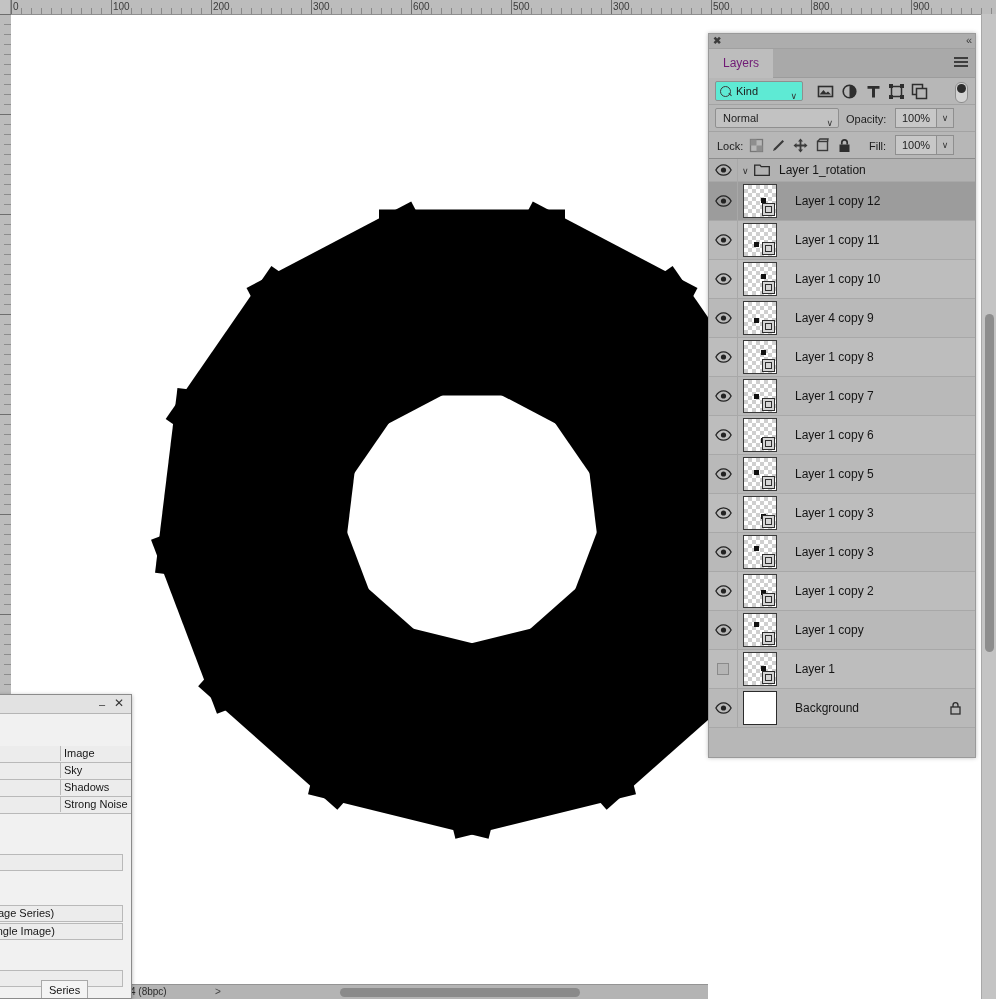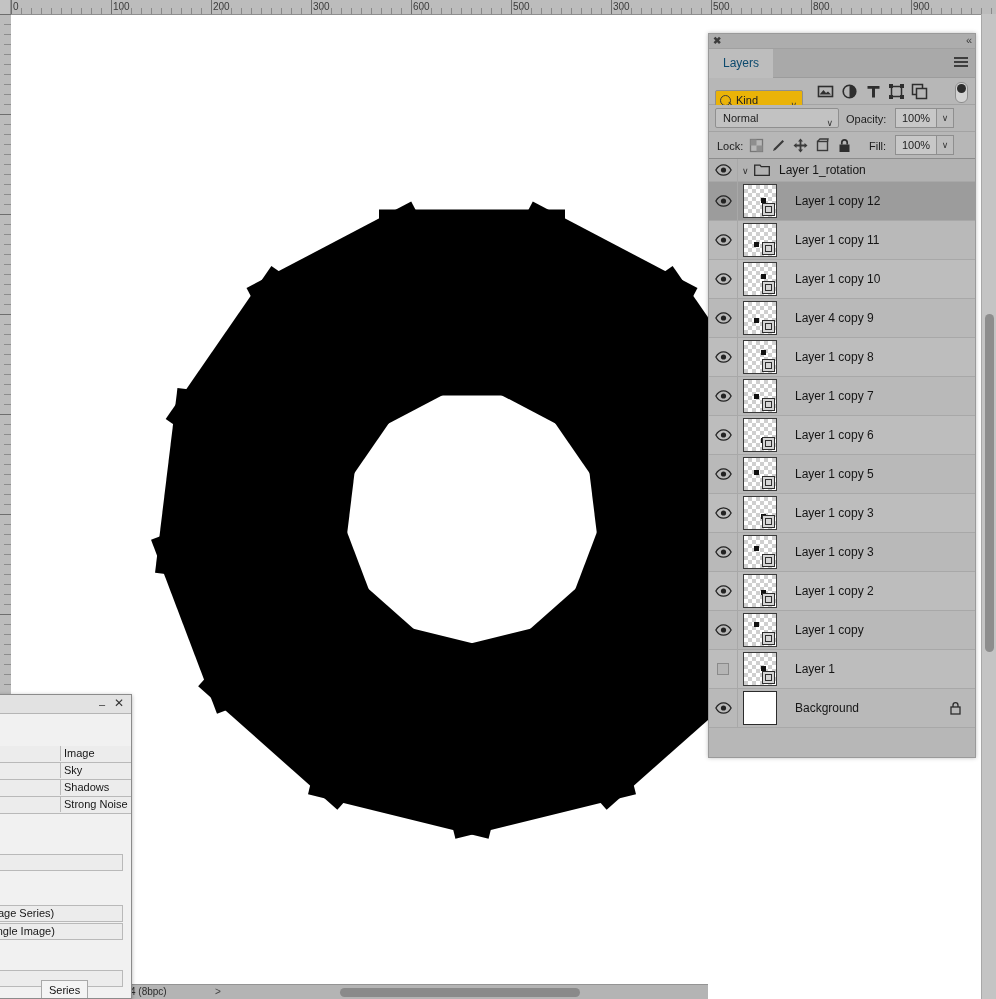--- a/index.html
+++ b/index.html
@@ -75,35 +75,35 @@
   .panel-collapse {
     position:absolute; right:4px; top:0px; font-size:11px; color:#3c3c3c;
     line-height:13px; cursor:pointer; letter-spacing:-1px;
   }
   .tabstrip {
     position:relative; height:29px; background:#a9a9a9;
     border-bottom:1px solid #9c9c9c; box-sizing:border-box;
   }
   .tab {
     position:absolute; left:0; top:0; height:29px; padding:0 14px;
-    background:#bdbdbd; color:#0c4a6e; font-size:12px; line-height:29px;
+    background:#bdbdbd; color:#701a75; font-size:12px; line-height:29px;
     cursor:pointer; box-sizing:border-box;
   }
   .panel-menu {
     position:absolute; right:7px; top:8px; width:14px; height:11px; cursor:pointer;
   }
   .panel-menu i { display:block; height:2px; background:#3e3e3e; margin-bottom:2px; }
 
   .filter-row {
     position:relative; height:27px; background:#b7b7b7;
     border-bottom:1px solid #a3a3a3; box-sizing:border-box;
   }
   .kind-select {
-    position:absolute; left:6px; top:12px; width:88px; height:20px;
-    background:#eab308; border:1px solid #8f8f8f; border-radius:2px;
+    position:absolute; left:6px; top:3px; width:88px; height:20px;
+    background:#5eead4; border:1px solid #8f8f8f; border-radius:2px;
     box-sizing:border-box; font-size:11px; color:#1d1d1d; line-height:19px;
     padding-left:20px; cursor:pointer;
   }
   .kind-select .mag {
     position:absolute; left:4px; top:4px; width:9px; height:9px;
     border:1.4px solid #3c3c3c; border-radius:50%;
   }
   .kind-select .mag:after {
     content:""; position:absolute; left:7px; top:7px; width:4px; height:1.4px;
     background:#3c3c3c; transform:rotate(45deg);

